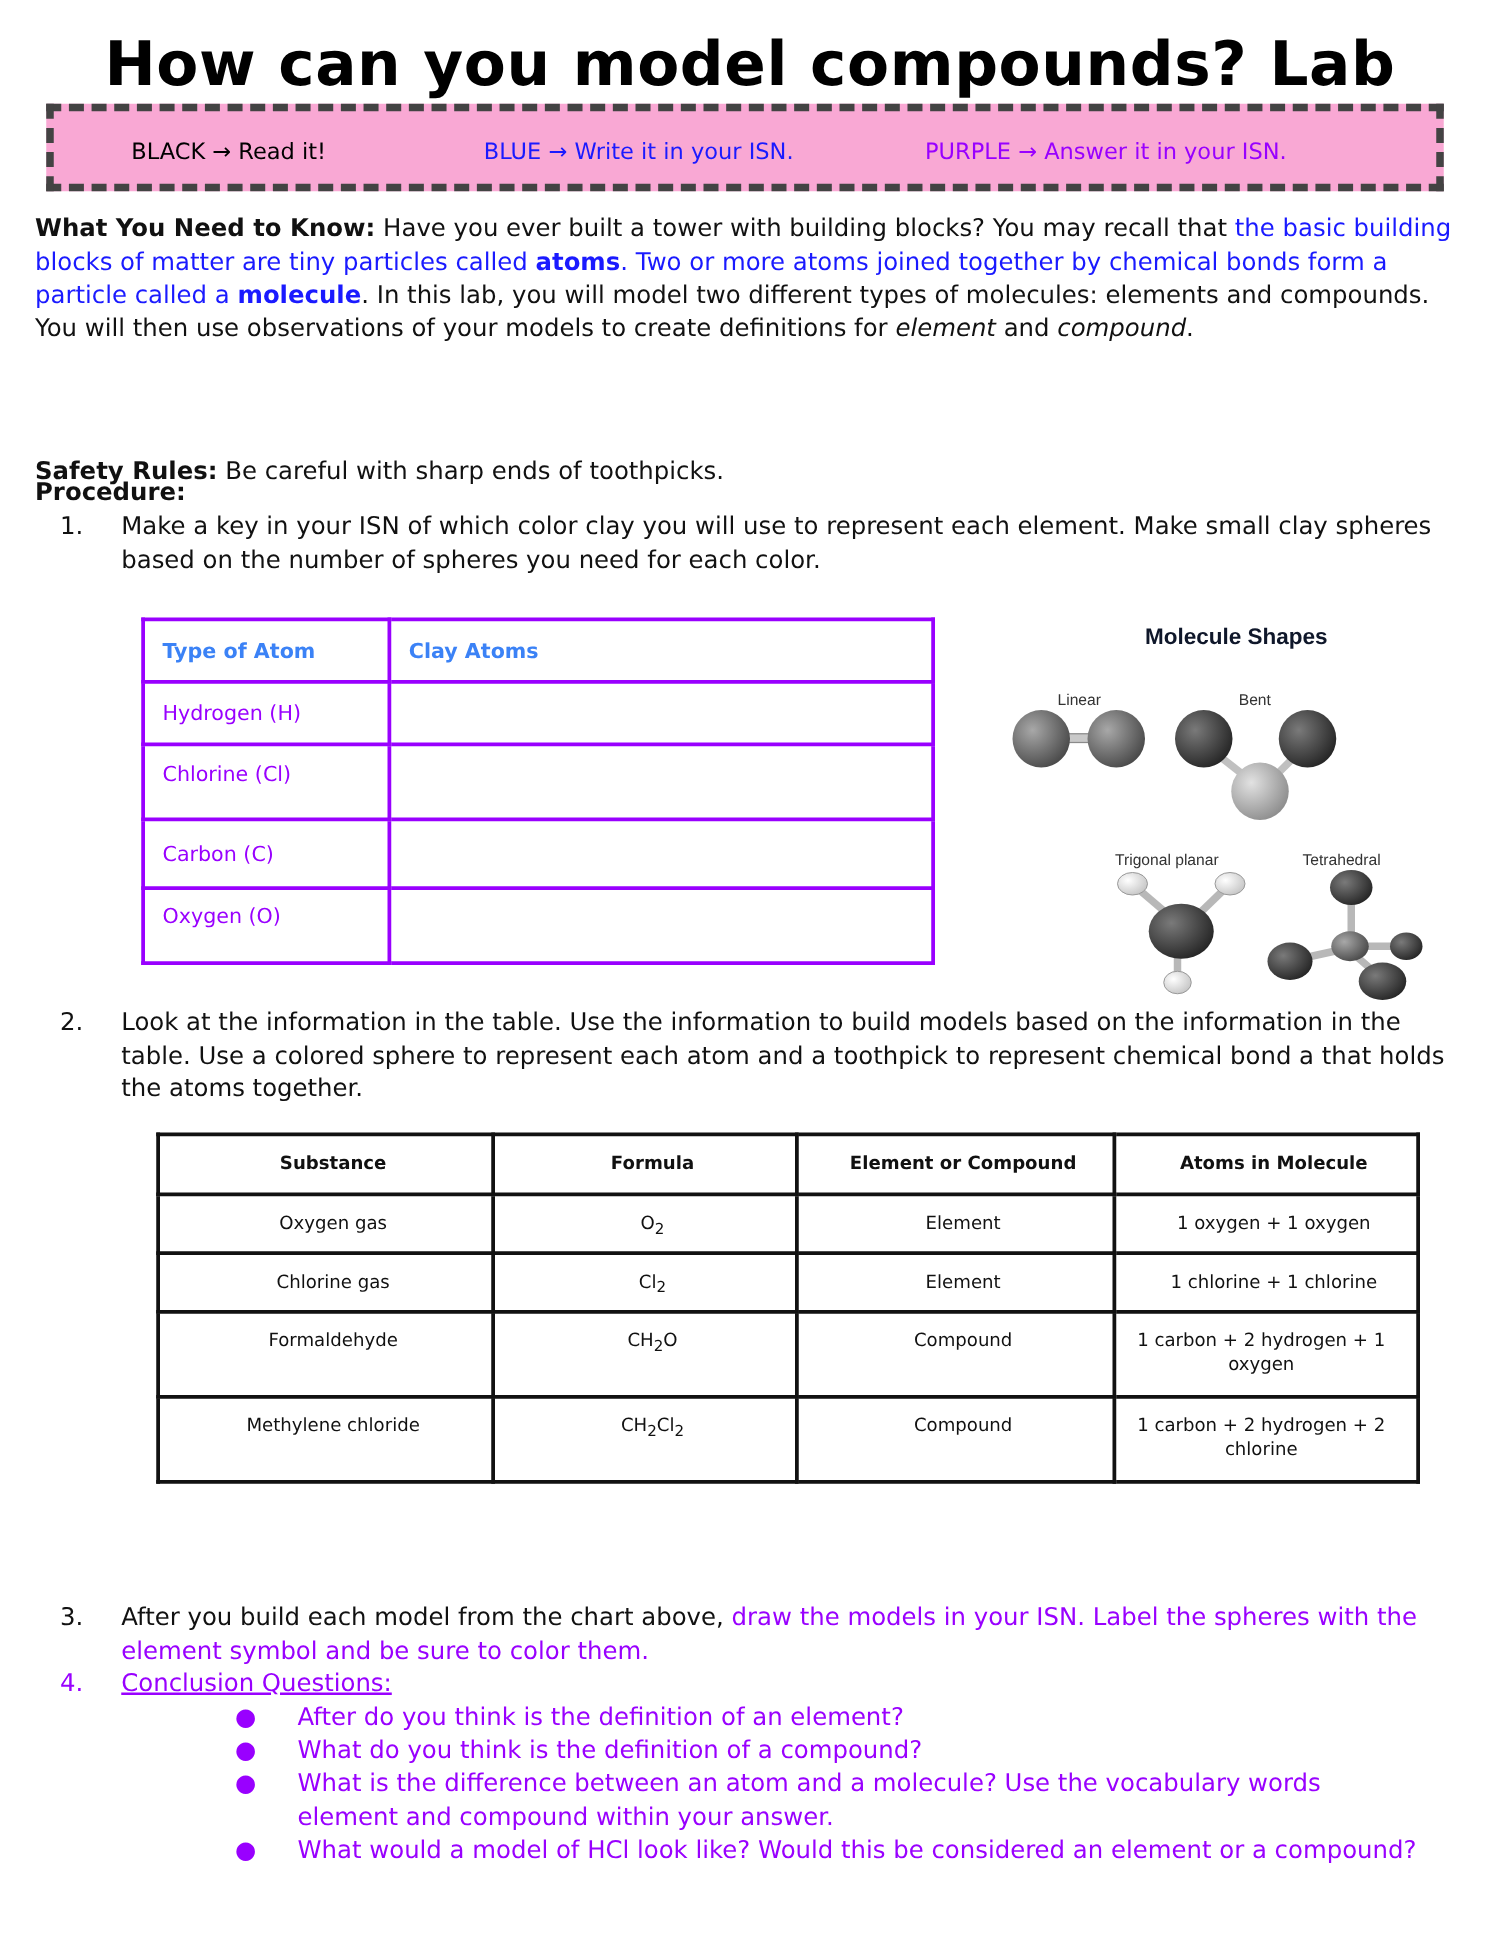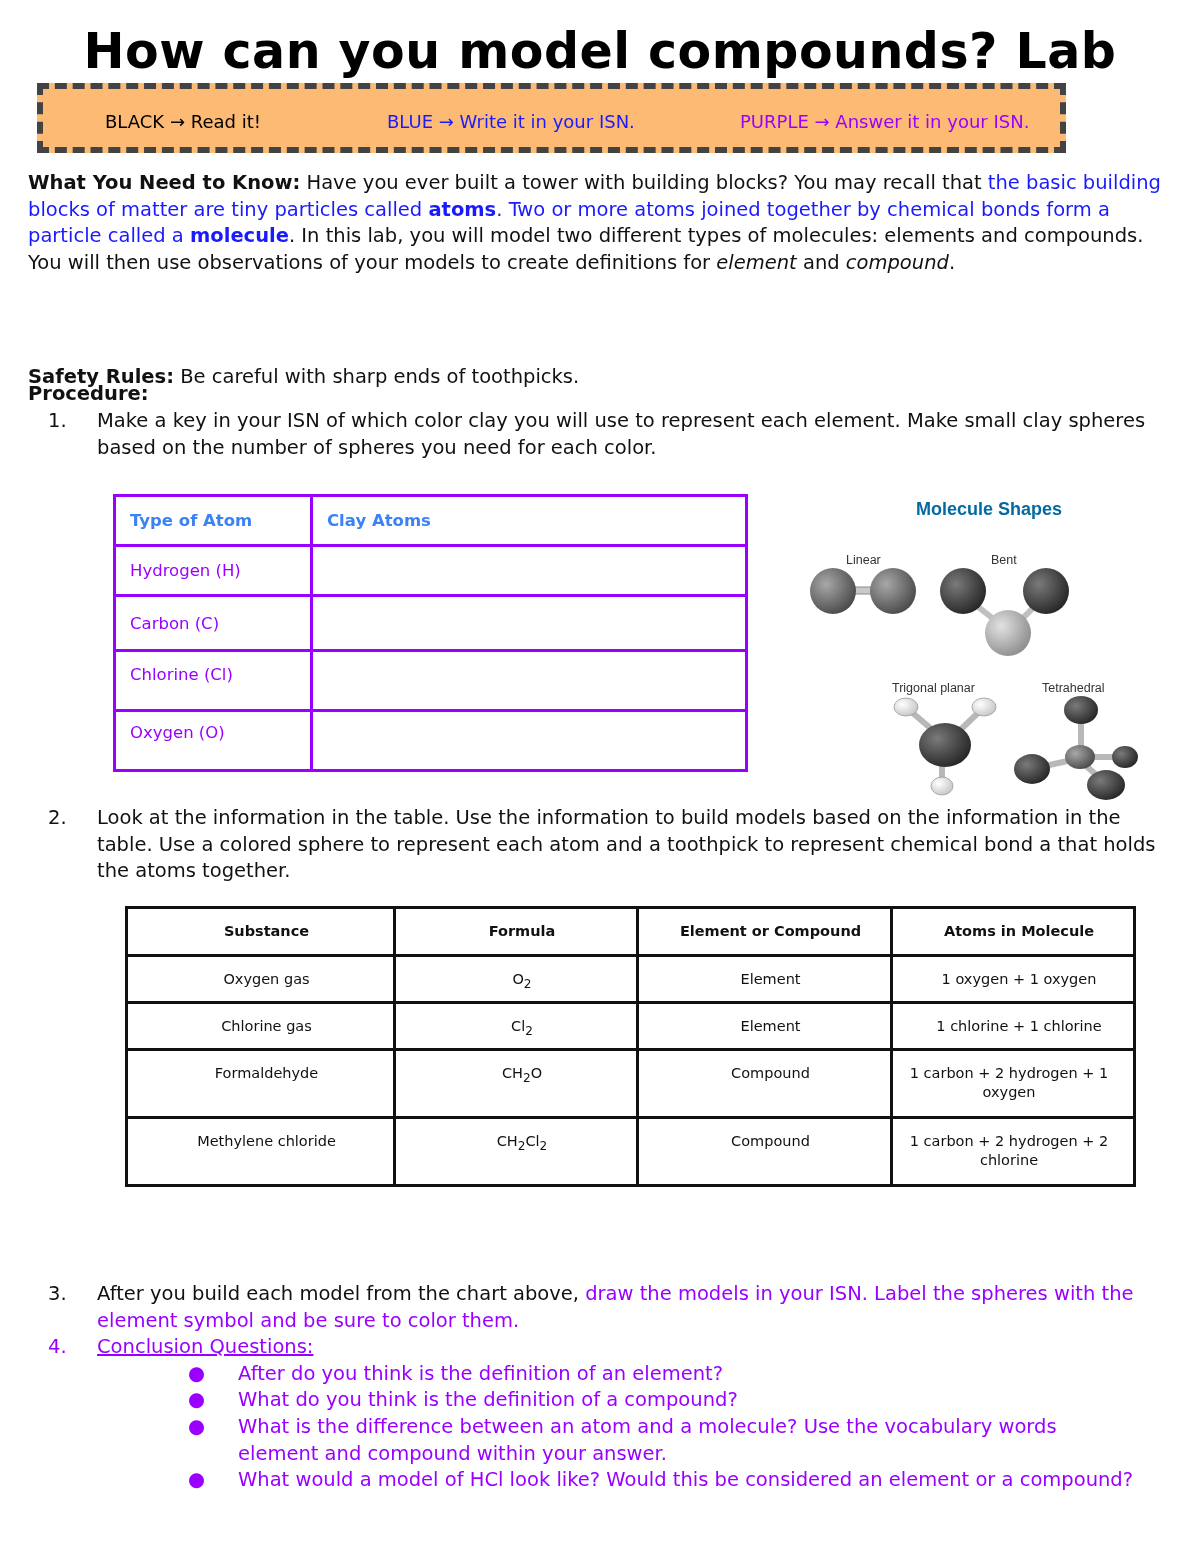--- a/index.html
+++ b/index.html
@@ -2,21 +2,21 @@
 <html><head>
 <meta charset="utf-8">
 <style>
   html, body { margin: 0; padding: 0; background: #ffffff; }
   body { width: 1200px; height: 1553px; position: relative; overflow: hidden;
          font-family: "DejaVu Sans", sans-serif; color: #111; }
   .abs { position: absolute; }
   .title { left: 0; width: 1200px; top: 22px; text-align: center;
            font-family: "DejaVu Sans", sans-serif; font-weight: bold; font-size: 49px;
            letter-spacing: 0.5px; color: #000; line-height: 60px; }
-  .legend-box { left: 37px; top: 83px; width: 1029px; height: 70px; background: #fdba74;
+  .legend-box { left: 37px; top: 83px; width: 1118px; height: 70px; background: #f9a8d4;
                 border: 6px dashed #434343; box-sizing: border-box; }
   .legend-item { position: absolute; top: 22px; font-size: 18px; line-height: 22px; }
   .blk { color: #000; }
   .blu { color: #1a1aff; }
   .pur { color: #9900ff; }
   .para { left: 28px; width: 1150px; font-size: 19.5px; line-height: 26.5px; }
   .para b { font-weight: bold; }
   .item { left: 28px; width: 1150px; font-size: 19.5px; line-height: 26.5px; }
   .num { position: absolute; left: 20px; top: 0; }
   .item-text { position: absolute; left: 69px; width: 1060px; top: 0; }
@@ -26,21 +26,21 @@
                    vertical-align: middle; }
   .atom-table th { border: 3px solid #9900ff; color: #3b82f6; font-size: 16.5px; font-weight: bold;
                    padding: 0 0 0 14px; text-align: left; height: 47px; }
   .sub-table { left: 125px; top: 906px; width: 1011px; }
   .sub-table th, .sub-table td { border: 3px solid #111; font-size: 14.5px; padding: 0 0 0 12px;
                                  text-align: center; vertical-align: top; line-height: 19px; }
   .sub-table th { font-weight: bold; height: 45px; vertical-align: middle; }
   .sub-table td { padding-top: 13px; }
   .shapes { left: 800px; top: 495px; width: 350px; height: 305px; }
   .shapes-title { position: absolute; left: 0; width: 378px; text-align: center; top: 4px;
-                  font-family: "Liberation Sans", sans-serif; font-weight: bold; font-size: 18px; color: #0369a1; }
+                  font-family: "Liberation Sans", sans-serif; font-weight: bold; font-size: 18px; color: #0f172a; }
   .shape-label { position: absolute; font-family: "Liberation Sans", sans-serif; font-size: 12.5px; color: #333; }
   .bullet-list { left: 188px; width: 960px; font-size: 19.5px; line-height: 26.5px; color: #9900ff; }
   .bullet { position: absolute; left: 0; }
   .bullet-text { position: absolute; left: 50px; width: 900px; }
   u { text-decoration-thickness: 2px; }
 </style>
 </head>
 <body>
 
 <div class="abs title">How can you model compounds? Lab</div>
@@ -73,26 +73,26 @@
     <tr>
       <th style="width:180px;">Type of Atom</th>
       <th>Clay Atoms</th>
     </tr>
   </thead>
   <tbody>
     <tr style="height:50px;">
       <td>Hydrogen (H)</td>
       <td></td>
     </tr>
+    <tr style="height:60px;">
+      <td style="vertical-align:top; padding-top:13px;">Chlorine (Cl)</td>
+      <td></td>
+    </tr>
     <tr style="height:55px;">
       <td>Carbon (C)</td>
-      <td></td>
-    </tr>
-    <tr style="height:60px;">
-      <td style="vertical-align:top; padding-top:13px;">Chlorine (Cl)</td>
       <td></td>
     </tr>
     <tr style="height:60px;">
       <td style="vertical-align:top; padding-top:11px;">Oxygen (O)</td>
       <td></td>
     </tr>
   </tbody>
 </table>
 
 <div class="abs shapes">

